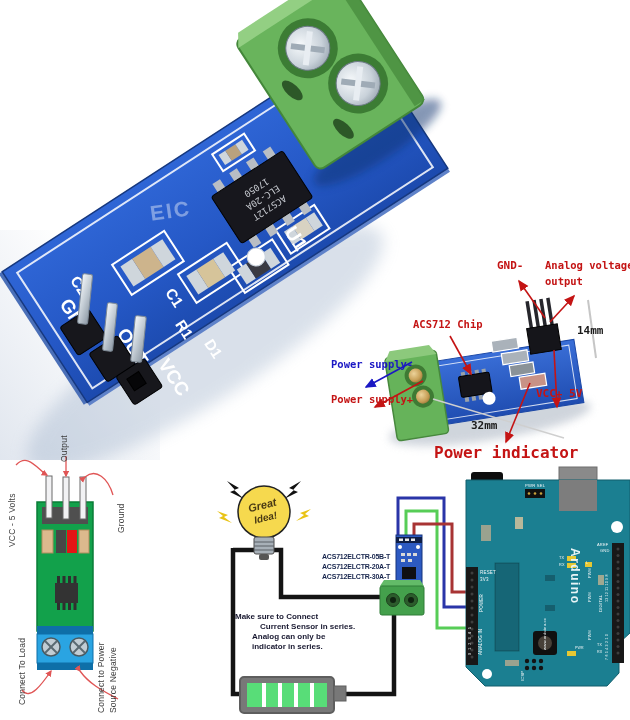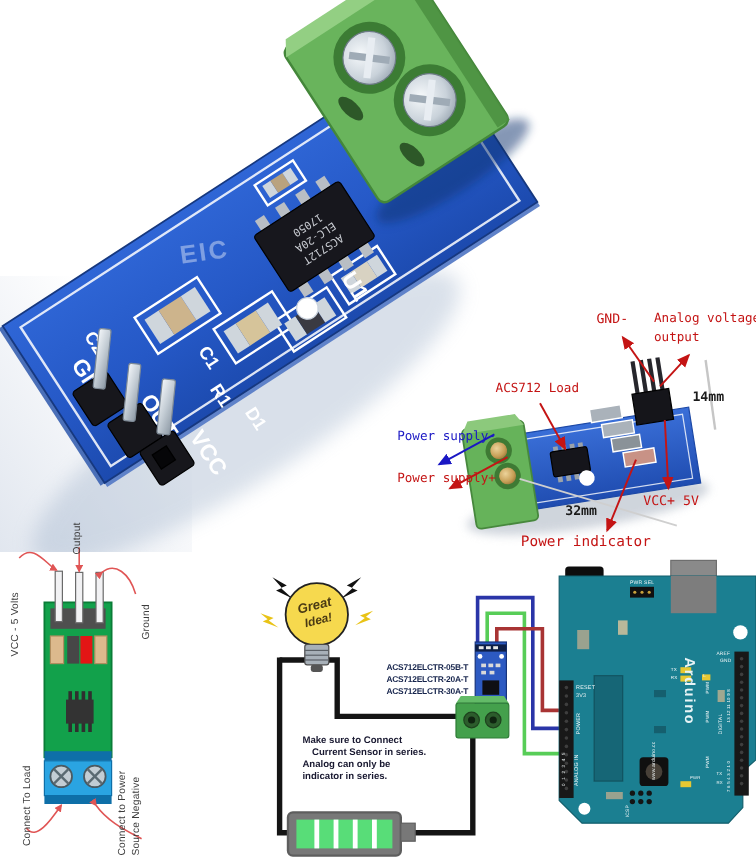--- a/index.html
+++ b/index.html
@@ -1,20 +1,20 @@
 <!DOCTYPE html>
 <html><head>
 <meta charset="utf-8">
 <style>
   html,body{margin:0;padding:0;background:#fff;}
   .canvas{position:relative;width:630px;height:720px;background:#ffffff;overflow:hidden;
           font-family:"Liberation Sans",sans-serif;}
   svg{position:absolute;display:block;}
   .t{position:absolute;white-space:nowrap;line-height:1;}
-  .mono{font-family:"DejaVu Sans Mono",monospace;font-weight:normal;}
+  .mono{font-family:"DejaVu Sans Mono",monospace;font-weight:bold;}
   .red{color:#c41414;}
   .blue{color:#1a17c4;}
   .dim{color:#1b1b1b;font-weight:bold;}
   .vlab{font-size:8.5px;color:#3c3c3c;transform:rotate(-90deg);transform-origin:0 0;letter-spacing:.2px;}
   .r90{transform:rotate(90deg);transform-origin:0 0;}
   .rm90{transform:rotate(-90deg);transform-origin:0 0;}
   .ard{color:#f2f7f8;font-size:4.2px;letter-spacing:.2px;}
   .pn{font-size:7px;font-weight:bold;color:#16244c;letter-spacing:-.2px;line-height:9.5px;}
   .note{font-size:8px;font-weight:bold;color:#181830;line-height:10.4px;}
   .bulbtxt{font-weight:bold;font-style:italic;color:#4a3a14;transform:rotate(-14deg);}
@@ -232,27 +232,27 @@
       <line x1="224" y1="100" x2="227" y2="157" stroke="#c41414" marker-end="url(#arR)"></line>
       <line x1="200" y1="133" x2="176" y2="192" stroke="#c41414" marker-end="url(#arR)"></line>
       <line x1="82" y1="112" x2="36" y2="137" stroke="#1a17c4" marker-end="url(#arB)"></line>
       <line x1="93" y1="131" x2="45" y2="157" stroke="#c41414" marker-end="url(#arR)"></line>
     </g>
   </svg>
 
   <div class="t mono red" style="left:497px;top:260px;font-size:11px">GND-</div>
   <div class="t mono red" style="left:545px;top:260px;font-size:10.5px">Analog voltage</div>
   <div class="t mono red" style="left:545px;top:276px;font-size:10.5px">output</div>
-  <div class="t mono red" style="left:413px;top:319px;font-size:10.5px">ACS712 Load</div>
+  <div class="t mono red" style="left:413px;top:319px;font-size:10.5px">ACS712 Chip</div>
   <div class="t mono dim" style="left:577px;top:325px;font-size:11px">14mm</div>
   <div class="t mono blue" style="left:331px;top:359px;font-size:10.5px">Power supply-</div>
   <div class="t mono red" style="left:331px;top:394px;font-size:10.5px">Power supply+</div>
   <div class="t mono dim" style="left:471px;top:420px;font-size:11px">32mm</div>
-  <div class="t mono red" style="left:536px;top:412px;font-size:11px">VCC+ 5V</div>
-  <div class="t mono red" style="left:434px;top:445px;font-size:12px">Power indicator</div>
+  <div class="t mono red" style="left:536px;top:388px;font-size:11px">VCC+ 5V</div>
+  <div class="t mono red" style="left:434px;top:445px;font-size:16px">Power indicator</div>
 
   <svg style="left:0;top:440px" width="215" height="280" viewBox="0 0 215 280">
     <defs>
       <marker id="arP" markerWidth="7" markerHeight="7" refX="4" refY="2.5" orient="auto">
           <path d="M0,0 L5,2.5 L0,5 Z" fill="#e05555"></path>
         </marker>
     </defs>
 
     <rect x="37" y="62" width="56" height="129" fill="#12a14b" stroke="#0a7c37" stroke-width="1.5"></rect>
     <rect x="42" y="67" width="46" height="17" fill="#4f4f4f"></rect>
@@ -450,21 +450,21 @@
           <rect x="290" y="205" width="14" height="6" fill="#9aa28f"></rect>
         <rect x="330" y="120" width="10" height="6" fill="#155f6e"></rect>
           <rect x="330" y="150" width="10" height="6" fill="#155f6e"></rect>
       </g>
     </g>
   </svg>
 
   <div class="t pn" style="left:322px;top:552px">ACS712ELCTR-05B-T</div>
   <div class="t pn" style="left:322px;top:562px">ACS712ELCTR-20A-T</div>
   <div class="t pn" style="left:322px;top:572px">ACS712ELCTR-30A-T</div>
-  <div class="t note" style="left:252px;top:612px">Make sure to Connect</div>
+  <div class="t note" style="left:235px;top:612px">Make sure to Connect</div>
   <div class="t note" style="left:260px;top:622px">Current Sensor in series.</div>
   <div class="t note" style="left:252px;top:632px">Analog can only be</div>
   <div class="t note" style="left:252px;top:642px">indicator in series.</div>
   <div class="t bulbtxt" style="left:248px;top:500px;font-size:11px">Great</div>
   <div class="t bulbtxt" style="left:254px;top:513px;font-size:10px">Idea!</div>
 
   <div class="t ard" style="left:525px;top:484px">PWR SEL</div>
   <div class="t ard" style="left:480px;top:571px;font-size:4.5px">RESET</div>
   <div class="t ard" style="left:480px;top:578px;font-size:4.5px">3V3</div>
   <div class="t ard rm90" style="left:480px;top:612px;font-size:4.5px">POWER</div>

